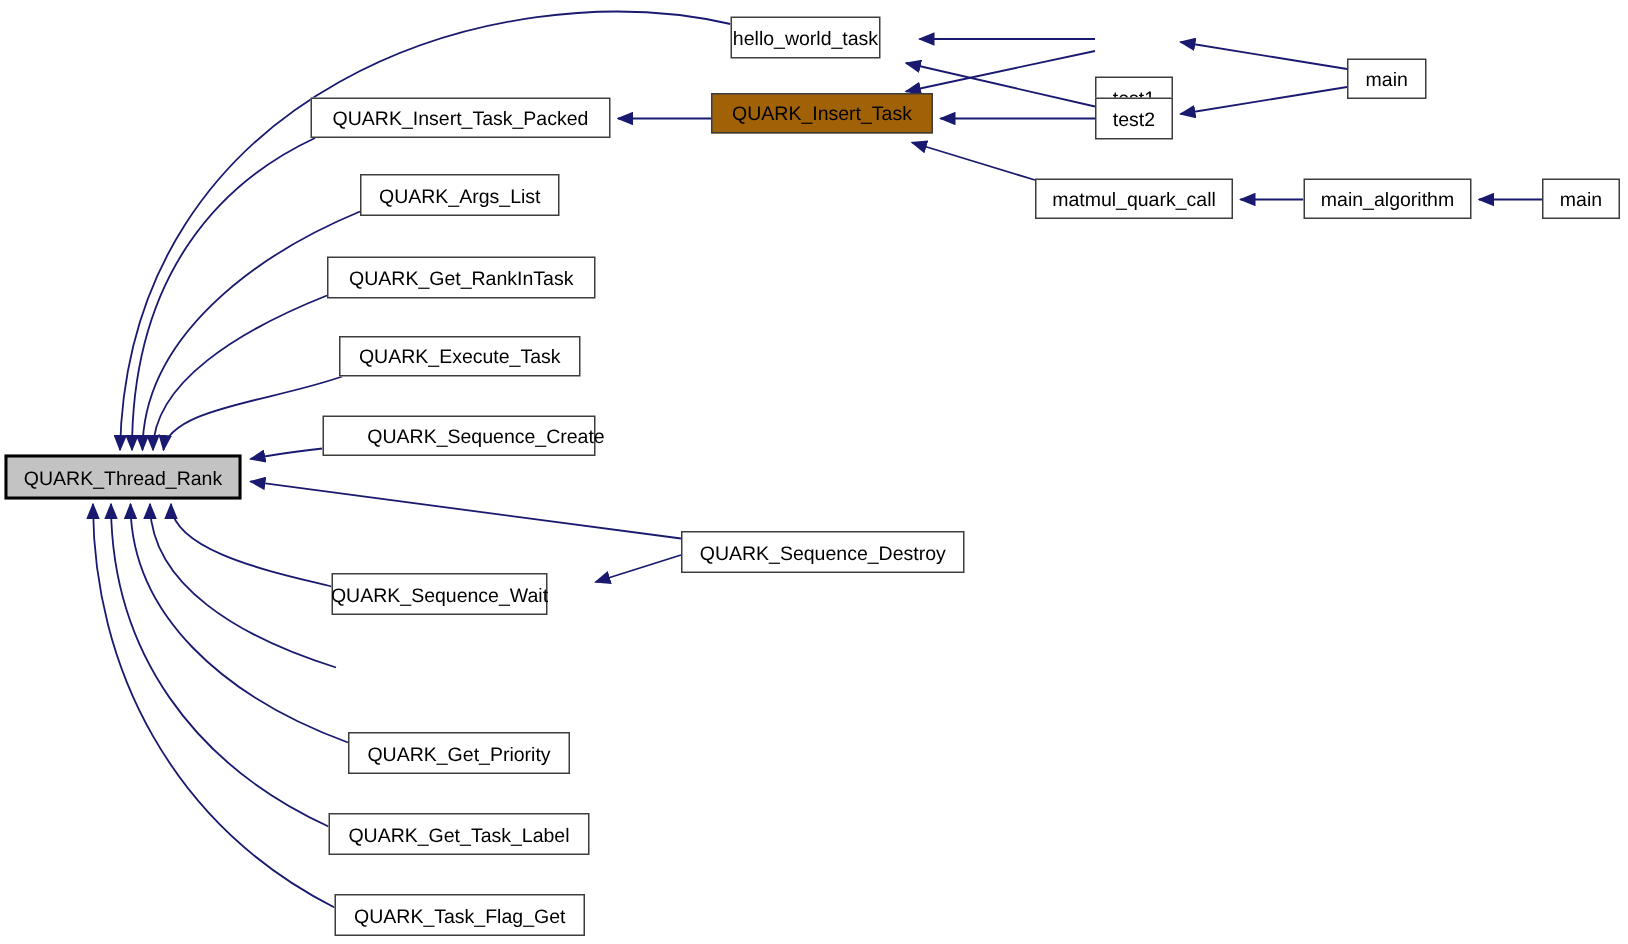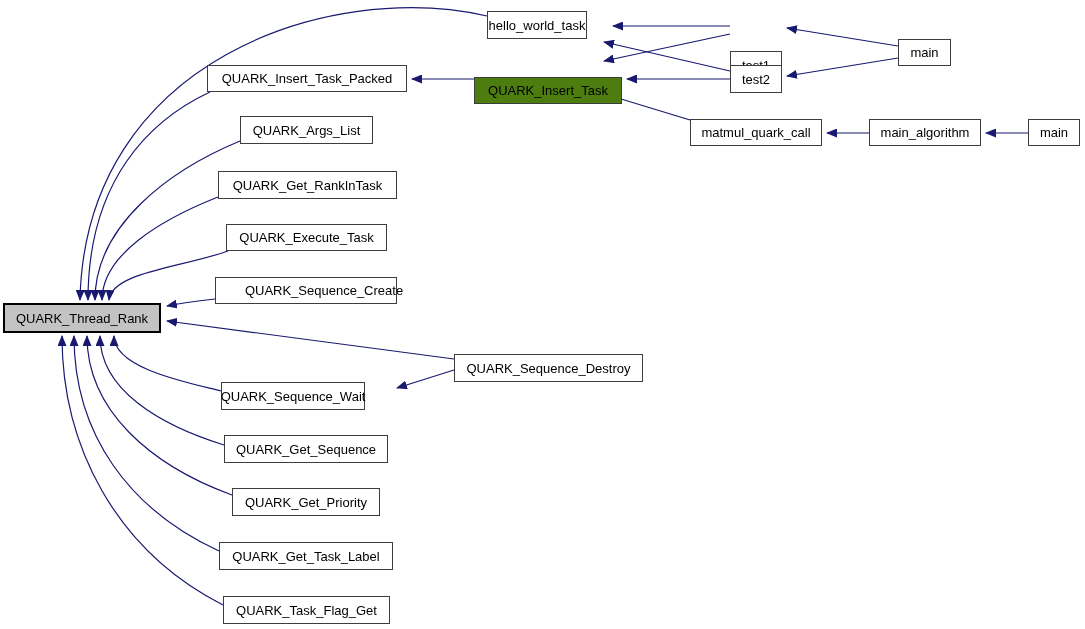--- a/index.html
+++ b/index.html
@@ -84,24 +84,23 @@
 
 <div class="node highlight" style="left: 3px; top: 303px; width: 158px; height: 30px; background: rgb(195, 195, 195); border-color: rgb(0, 0, 0);">QUARK_Thread_Rank</div>
     <div class="node" style="left: 487px; top: 11px; width: 100px; height: 28px; background: rgb(255, 255, 255); border-color: rgb(61, 61, 61);">hello_world_task</div>
     <div class="node" style="left: 207px; top: 65px; width: 200px; height: 27px; background: rgb(255, 255, 255); border-color: rgb(61, 61, 61);">QUARK_Insert_Task_Packed</div>
     <div class="node" style="left: 240px; top: 116px; width: 133px; height: 28px; background: rgb(255, 255, 255); border-color: rgb(61, 61, 61);">QUARK_Args_List</div>
     <div class="node" style="left: 218px; top: 171px; width: 179px; height: 28px; background: rgb(255, 255, 255); border-color: rgb(61, 61, 61);">QUARK_Get_RankInTask</div>
     <div class="node" style="left: 226px; top: 224px; width: 161px; height: 27px; background: rgb(255, 255, 255); border-color: rgb(61, 61, 61);">QUARK_Execute_Task</div>
     <div class="node" style="left: 215px; top: 277px; width: 182px; height: 27px; background: rgb(255, 255, 255); border-color: rgb(61, 61, 61); padding-left: 36px;">QUARK_Sequence_Create</div>
     <div class="node" style="left: 454px; top: 354px; width: 189px; height: 28px; background: rgb(255, 255, 255); border-color: rgb(61, 61, 61);">QUARK_Sequence_Destroy</div>
     <div class="node" style="left: 221px; top: 382px; width: 144px; height: 28px; background: rgb(255, 255, 255); border-color: rgb(61, 61, 61);">QUARK_Sequence_Wait</div>
-    <div class="node" style="left: 224px; top: 435px; width: 164px; height: 28px; background: rgb(255, 255, 255); border-color: rgb(61, 61, 61);">QUARK_Get_Sequence</div>
     <div class="node" style="left: 232px; top: 488px; width: 148px; height: 28px; background: rgb(255, 255, 255); border-color: rgb(61, 61, 61);">QUARK_Get_Priority</div>
     <div class="node" style="left: 219px; top: 542px; width: 174px; height: 28px; background: rgb(255, 255, 255); border-color: rgb(61, 61, 61);">QUARK_Get_Task_Label</div>
     <div class="node" style="left: 223px; top: 596px; width: 167px; height: 28px; background: rgb(255, 255, 255); border-color: rgb(61, 61, 61);">QUARK_Task_Flag_Get</div>
-    <div class="node" style="left: 474px; top: 77px; width: 148px; height: 27px; background: #4d7c0f; border-color: rgb(61, 61, 61);">QUARK_Insert_Task</div>
+    <div class="node" style="left: 474px; top: 62px; width: 148px; height: 27px; background: #a16207; border-color: rgb(61, 61, 61);">QUARK_Insert_Task</div>
     <div class="node" style="left: 730px; top: 11px; width: 52px; height: 28px; background: rgb(255, 255, 255); border-color: rgb(61, 61, 61); margin-top: 40px;">test1</div>
     <div class="node" style="left: 730px; top: 65px; width: 52px; height: 28px; background: rgb(255, 255, 255); border-color: rgb(61, 61, 61);">test2</div>
     <div class="node" style="left: 898px; top: 39px; width: 53px; height: 27px; background: rgb(255, 255, 255); border-color: rgb(61, 61, 61);">main</div>
     <div class="node" style="left: 690px; top: 119px; width: 132px; height: 27px; background: rgb(255, 255, 255); border-color: rgb(61, 61, 61);">matmul_quark_call</div>
     <div class="node" style="left: 869px; top: 119px; width: 112px; height: 27px; background: rgb(255, 255, 255); border-color: rgb(61, 61, 61);">main_algorithm</div>
     <div class="node" style="left: 1028px; top: 119px; width: 52px; height: 27px; background: rgb(255, 255, 255); border-color: rgb(61, 61, 61);">main</div>
   </div>
 
 </body></html>

